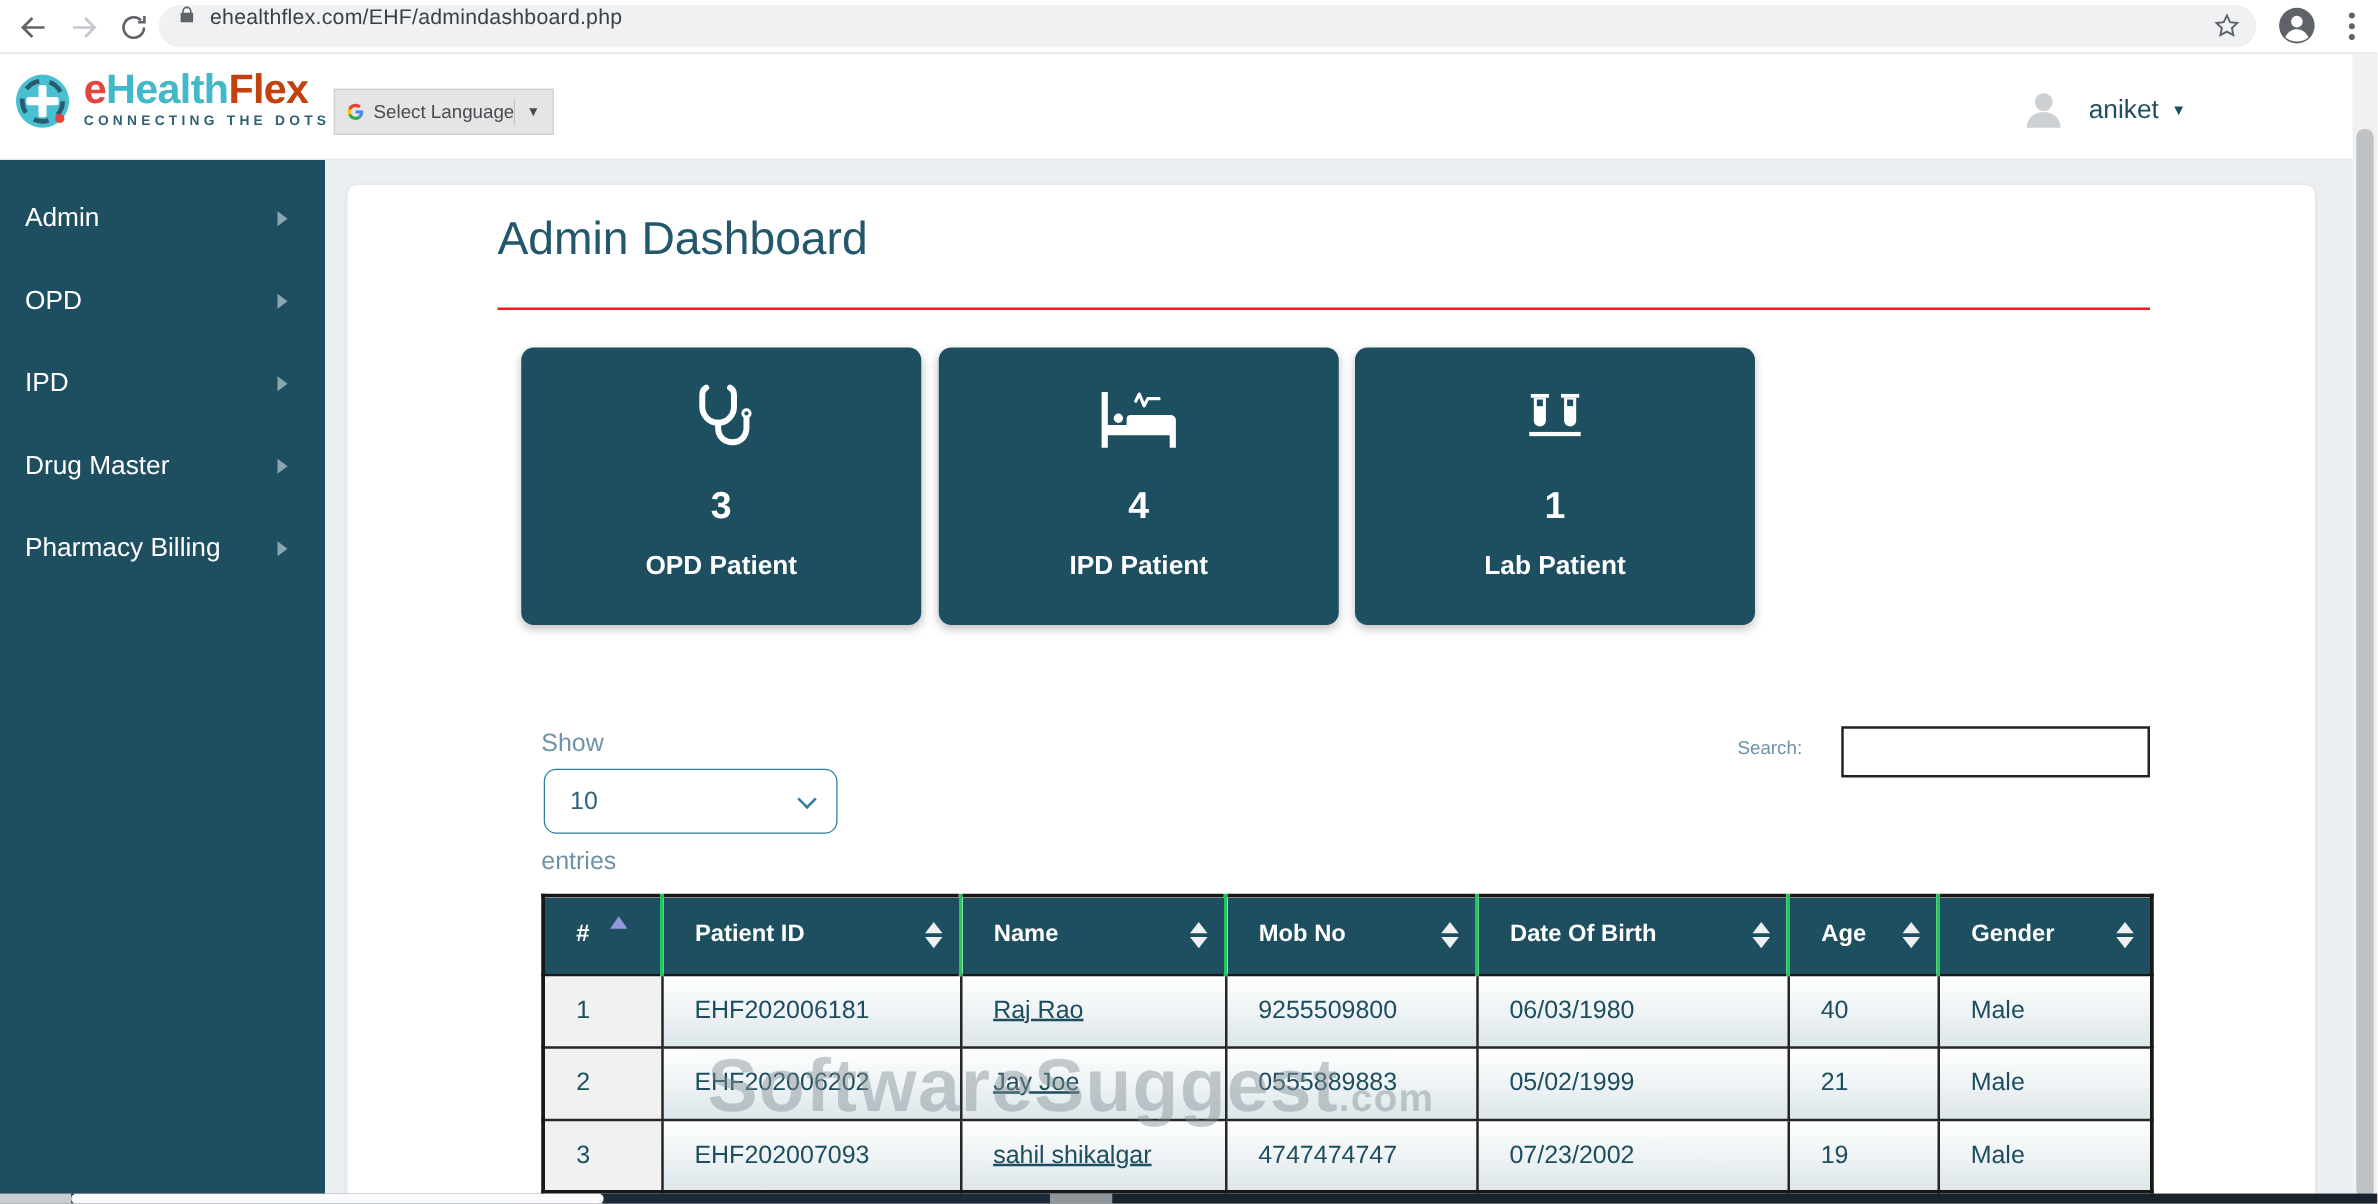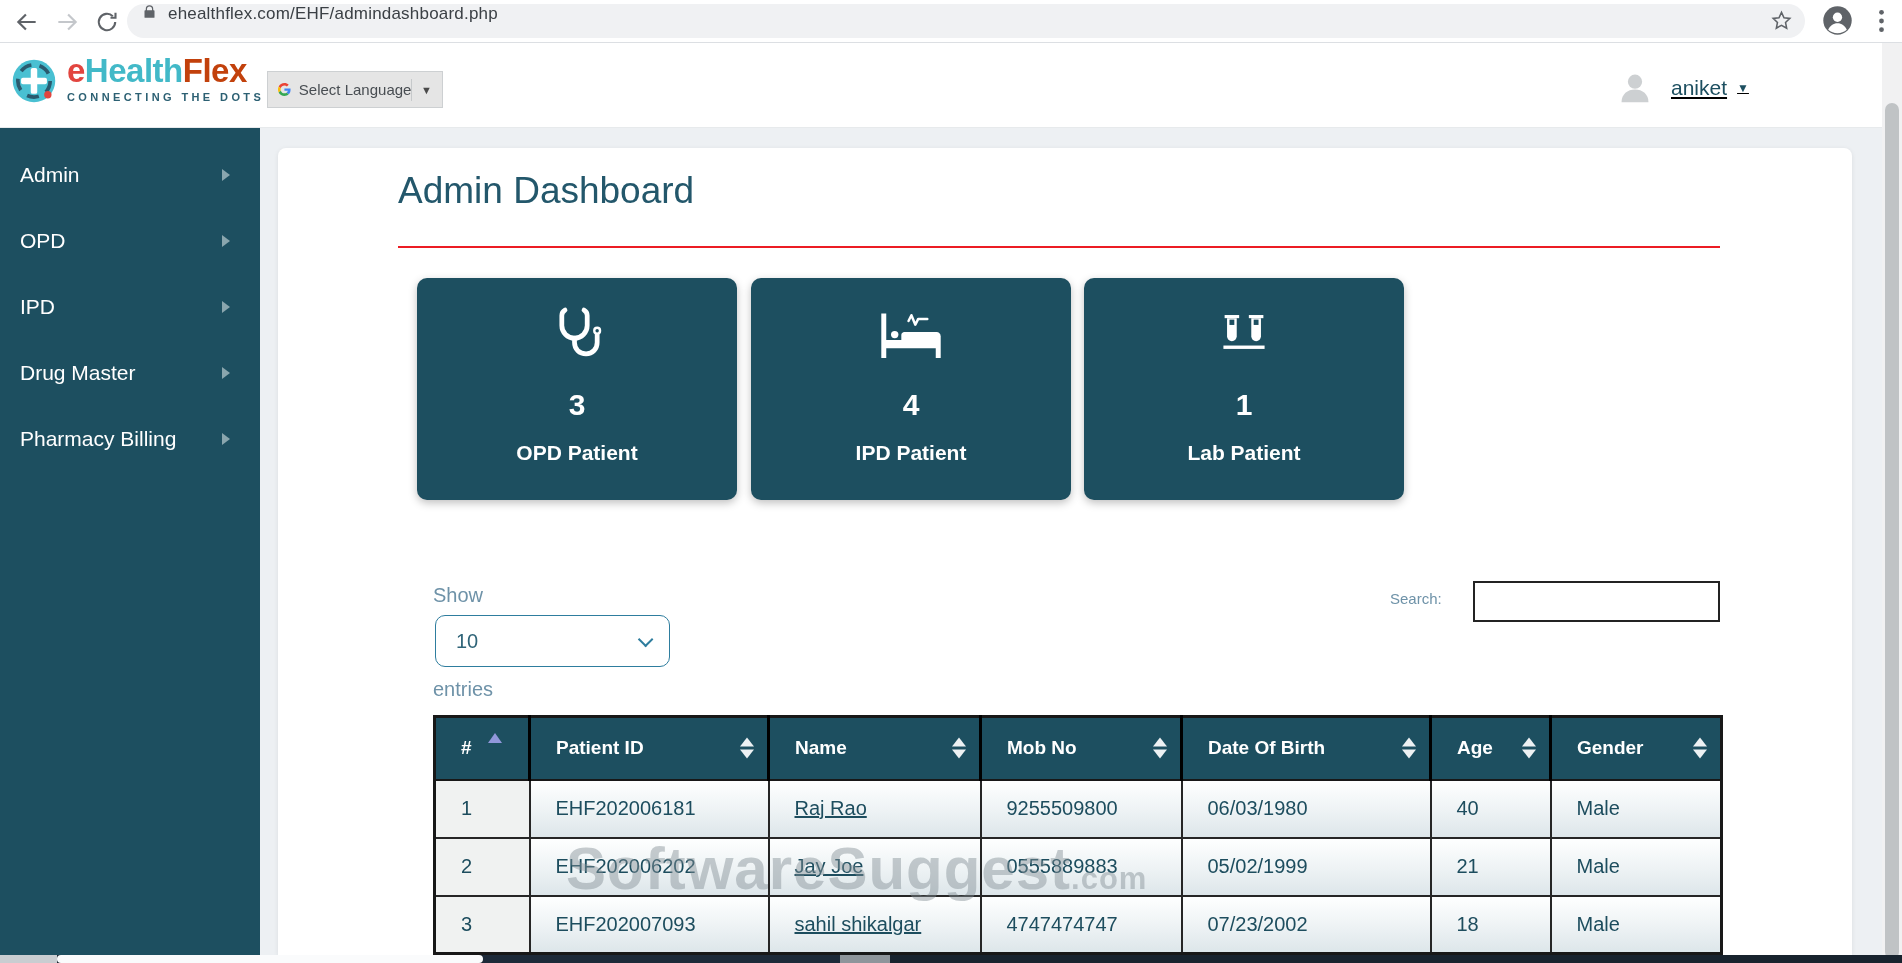--- a/index.html
+++ b/index.html
@@ -21,21 +21,21 @@
   
   .app-header { position:absolute; left:0; top:43px; width:1902px; height:85px; background:#fff; border-bottom:1px solid #e7eaec; z-index:10; }
   .logo { position:absolute; left:10px; top:10px; display:flex; gap:9px; cursor:pointer; }
   .brand-line { font-size:33px; font-weight:bold; line-height:36px; letter-spacing:-.5px; }
   .brand-e { color:#e2453f; } .brand-health { color:#42b9c8; } .brand-flex { color:#c2410c; }
   .tagline { font-size:11px; font-weight:bold; letter-spacing:3.4px; color:#2c6073; margin-top:2px; }
   .lang-box { position:absolute; left:267px; top:28px; width:176px; height:37px; border:1px solid #cdd0d2; background:#e5e5e5; display:flex; align-items:center; padding:0 10px; cursor:pointer; }
   .lang-label { font-size:15px; color:#484d52; margin-left:8px; white-space:nowrap; }
   .lang-sep { width:1px; height:22px; background:#c6c9cb; margin-left:auto; }
   .lang-caret { font-size:11px; color:#4a4a4a; margin-left:9px; }
-  .user-menu { position:absolute; left:1616px; top:26px; display:flex; align-items:center; cursor:pointer;text-decoration:underline; }
+  .user-menu { position:absolute; left:1616px; top:26px; display:flex; align-items:center; cursor:pointer; }
   .user-name { font-size:21px; color:#1d4f60; margin-left:17px; }
   .user-caret { font-size:12px; color:#1d4f60; margin-left:10px; }
 
   
   .sidebar { position:absolute; left:0; top:128px; width:260px; height:827px; background:#1d4f60; z-index:5; }
   .sidebar ul { list-style:none; margin:0; padding:14px 0 0 0; }
   .side-item { height:66px; display:flex; align-items:center; padding:0 30px 0 20px; color:#fff; font-size:21px; cursor:pointer; }
   .side-item.active .lbl { color:#66c7cc; }
   .chev { margin-left:auto; width:0; height:0; border-left:8px solid #8aa6ae; border-top:6px solid transparent; border-bottom:6px solid transparent; }
 
@@ -53,21 +53,21 @@
   .stat-label { font-size:21px; font-weight:bold; margin-top:19px; }
 
   .show-label { position:absolute; left:155px; top:436px; font-size:20px; color:#6e92a8; }
   .page-size { position:absolute; left:157px; top:467px; width:235px; height:52px; border:1px solid #2e7d9e; border-radius:10px; display:flex; align-items:center; padding:0 20px; font-size:20px; color:#2f6478; background:#fff; cursor:pointer; }
   .sel-chev { margin-left:auto; width:11px; height:11px; border-right:2px solid #2e7d9e; border-bottom:2px solid #2e7d9e; transform:rotate(45deg) translateY(-3px); }
   .entries-label { position:absolute; left:155px; top:530px; font-size:20px; color:#6e92a8; }
   .search-label { position:absolute; left:1112px; top:442px; font-size:15px; color:#6e92a8; }
   .search-input { position:absolute; left:1195px; top:433px; width:247px; height:41px; border:2px solid #232323; border-radius:0; font-size:18px; padding:0 8px; outline:none; background:#fff; font-family:inherit; }
 
   table.patients { position:absolute; left:155px; top:567px; width:1287px; border-collapse:collapse; table-layout:fixed; background:#fff; border:3px solid #181818; }
-  .patients th { height:63px; background:#1d4f60; color:#fff; font-size:19px; font-weight:bold; text-align:left; padding:0 0 0 25px; border-left:3px solid #000000; border-bottom:2px solid #181818; position:relative; cursor:pointer; }
+  .patients th { height:63px; background:#1d4f60; color:#fff; font-size:19px; font-weight:bold; text-align:left; padding:0 0 0 25px; border-left:3px solid #22c55e; border-bottom:2px solid #181818; position:relative; cursor:pointer; }
   .patients th.c0 { border-left:none; }
   .c0{width:95px;} .c1{width:239px;} .c2{width:212px;} .c3{width:201px;} .c4{width:249px;} .c5{width:120px;} .c6{width:171px;}
   .patients td { height:58px; border:2px solid #262626; font-size:20px; color:#1d4d5e; padding:0 0 0 25px; background:linear-gradient(180deg,#feffff 0%,#edf2f4 55%,#dde6ea 100%); }
   .patients td.num { background:#f0f2f1; }
   .plink { color:#1d4d5e; text-decoration:underline; cursor:pointer; }
   .sort { position:absolute; right:13px; top:50%; transform:translateY(-50%); }
   .sort i { display:block; width:0; height:0; border-left:7px solid transparent; border-right:7px solid transparent; }
   .sort .up { border-bottom:9px solid #edf1f3; margin-bottom:3px; }
   .sort .down { border-top:9px solid #edf1f3; }
   .sort-asc { position:absolute; left:52px; top:15px; width:0; height:0; border-left:7px solid transparent; border-right:7px solid transparent; border-bottom:10px solid #9197da; }
@@ -312,21 +312,21 @@
             <td>05/02/1999</td>
             <td>21</td>
             <td>Male</td>
           </tr>
           <tr>
             <td class="num">3</td>
             <td>EHF202007093</td>
             <td><a class="plink">sahil shikalgar</a></td>
             <td>4747474747</td>
             <td>07/23/2002</td>
-            <td>18</td>
+            <td>19</td>
             <td>Male</td>
           </tr>
         </tbody>
       </table>
 
       <div class="watermark"><span>SoftwareSuggest</span><span class="wm-suffix">.com</span></div>
     </div>
   </div>
 
   <div class="v-scrollbar">

